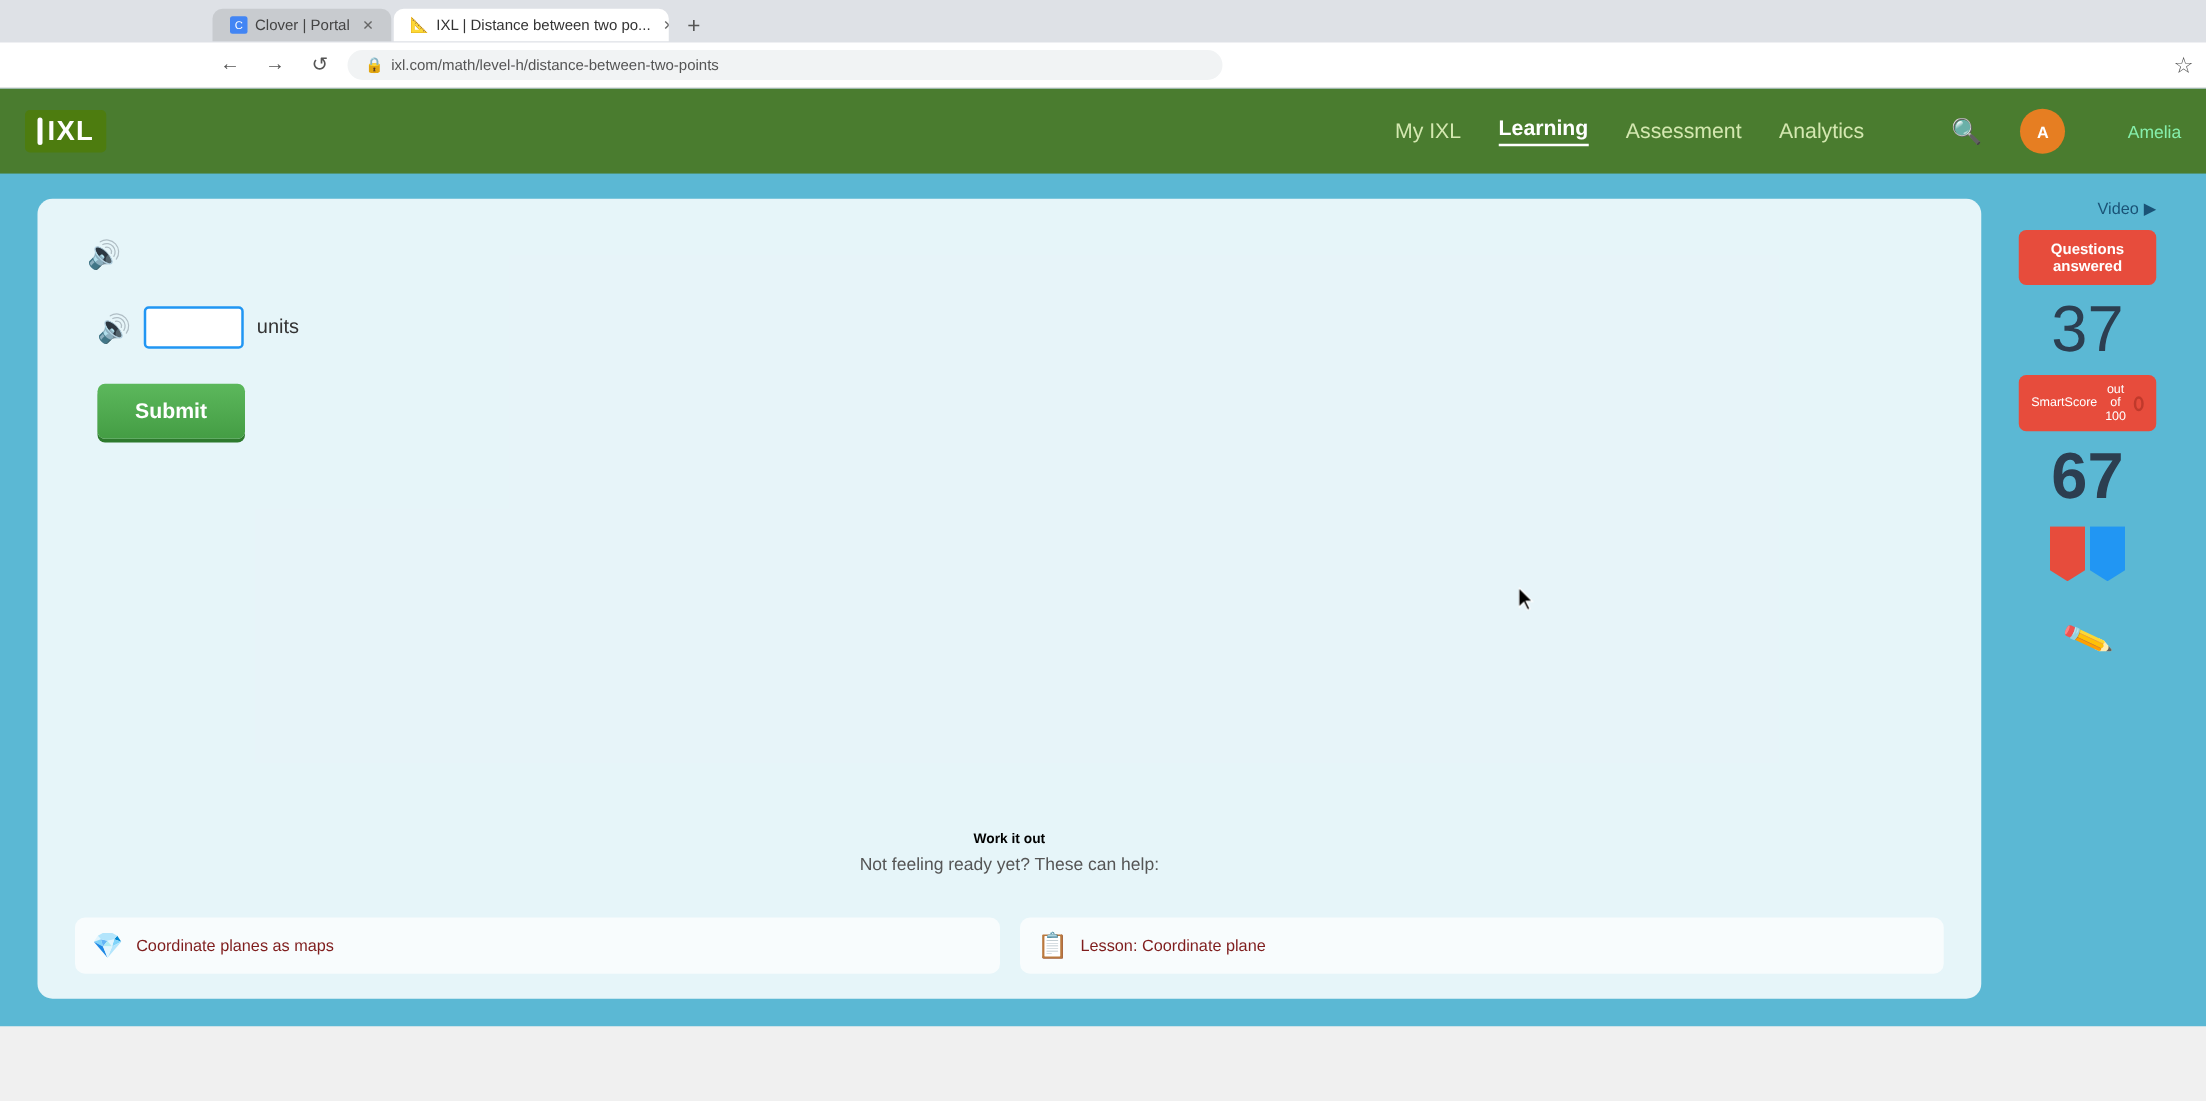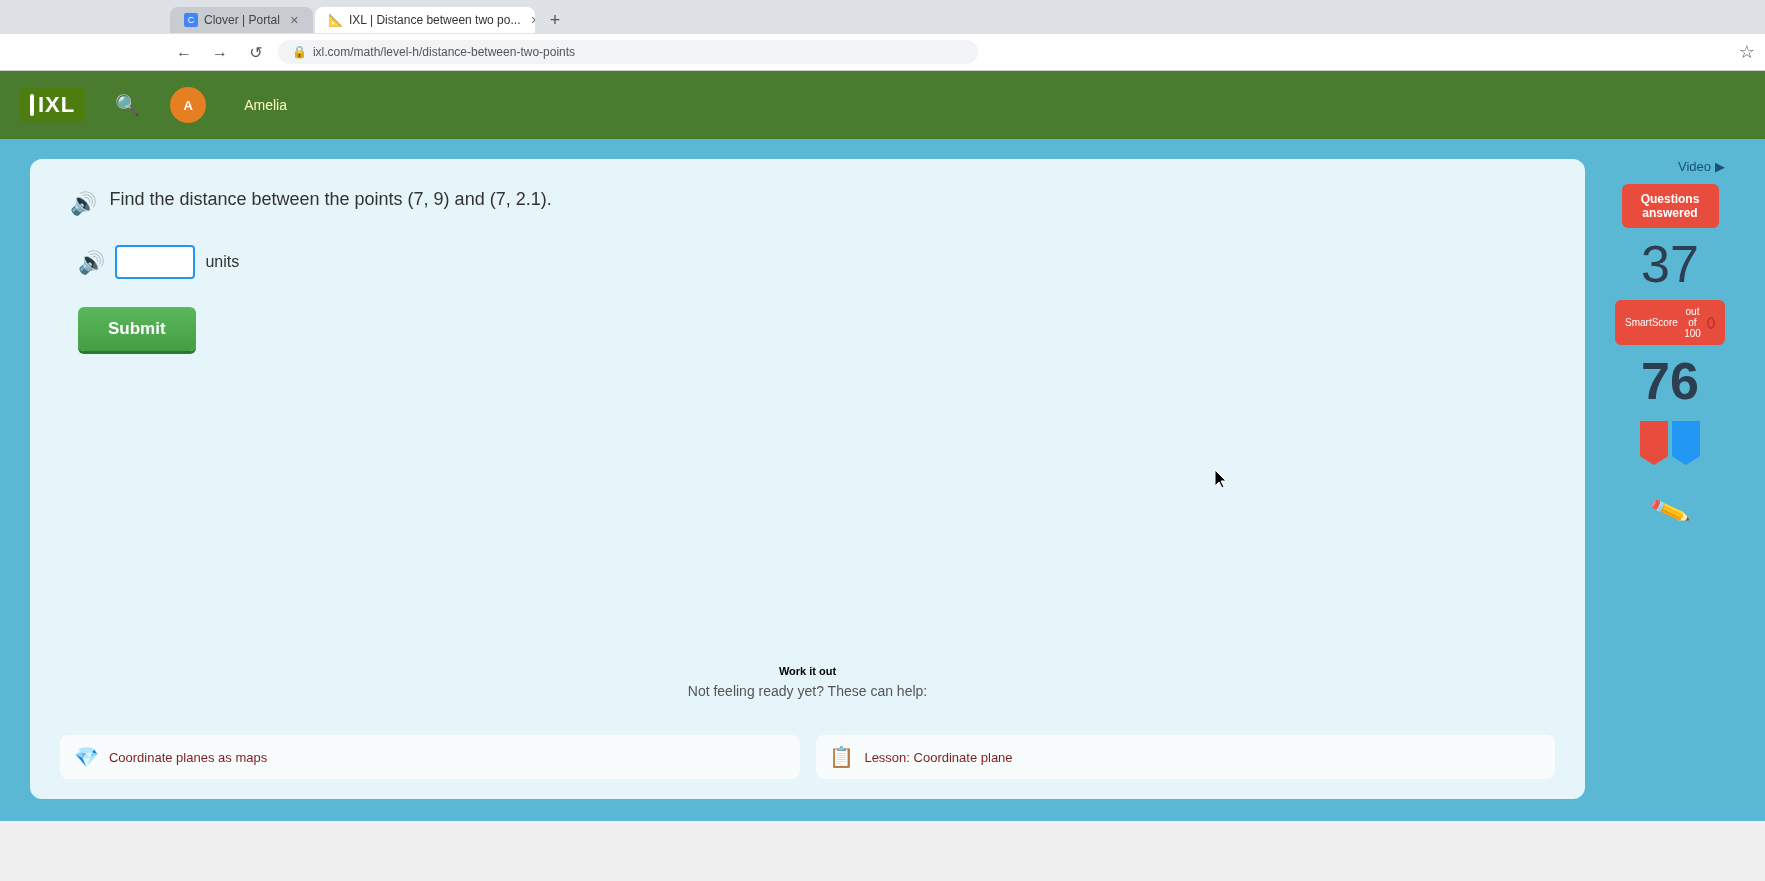--- a/index.html
+++ b/index.html
@@ -173,23 +173,23 @@
       background: #e67e22;
       display: flex;
       align-items: center;
       justify-content: center;
       color: white;
       font-size: 13px;
       font-weight: bold;
       cursor: pointer;
     }
     .nav-username {
-      color: #fef9c3;
+      color: #86efac;
       font-size: 14px;
-      margin-left: 8px;
+      margin-left: 20px;
     }
 
     
     .breadcrumb-bar {
       background: #6fc8e0;
       padding: 6px 20px;
       font-size: 13px;
       color: #1a5276;
       display: flex;
       align-items: center;
@@ -339,21 +339,21 @@
 
     .questions-answered-btn {
       background: #e74c3c;
       color: white;
       border-radius: 6px;
       padding: 8px 12px;
       font-size: 12px;
       font-weight: bold;
       text-align: center;
       cursor: pointer;
-      width: 97px;
+      width: 110px;
     }
 
     .score-number {
       font-size: 52px;
       font-weight: normal;
       color: #2c3e50;
       line-height: 1;
     }
 
     .smart-score-btn {
@@ -433,34 +433,39 @@
   </div>
 </div>
 
 <div class="ixl-app">
 
   <div class="nav-bar">
     <div class="ixl-logo">
       <span class="bar"></span>
       <span>IXL</span>
     </div>
+    <div class="nav-links">
+      <a class="nav-link">My IXL</a>
+      <a class="nav-link active">Learning</a>
+      <a class="nav-link">Assessment</a>
+      <a class="nav-link">Analytics</a>
+    </div>
     <div class="nav-search">🔍</div>
     <div class="nav-avatar">A</div>
     <span class="nav-username">Amelia</span>
   </div>
 
 
   <div class="main-content">
 
     <div class="question-card">
 
       
       <div class="question-text">
         <span class="speaker-icon">🔊</span>
-        <span>Find the distance between the points (7, 9) and (7, 2.1).</span>
       </div>
 
       
       <div class="answer-row">
         <span class="speaker-icon">🔊</span>
         <input class="answer-input" type="text" placeholder="" style="">
         <span class="units-label">units</span>
       </div>
 
       
@@ -498,21 +503,21 @@
       </div>
 
       <div class="score-number">37</div>
 
       <div class="smart-score-btn">
         <span>SmartScore</span>
         <span>out of 100</span>
         <span style="width:12px;height:12px;background:#e74c3c;border-radius:50%;display:inline-block;border:2px solid #c0392b;"></span>
       </div>
 
-      <div class="smart-score-value">76</div>
+      <div class="smart-score-value">67</div>
 
       <div class="ribbon-container">
         <div class="ribbon-red"></div>
         <div class="ribbon-blue"></div>
       </div>
 
       <div class="pencil-icon">✏️</div>
 
     </div>
   </div>

